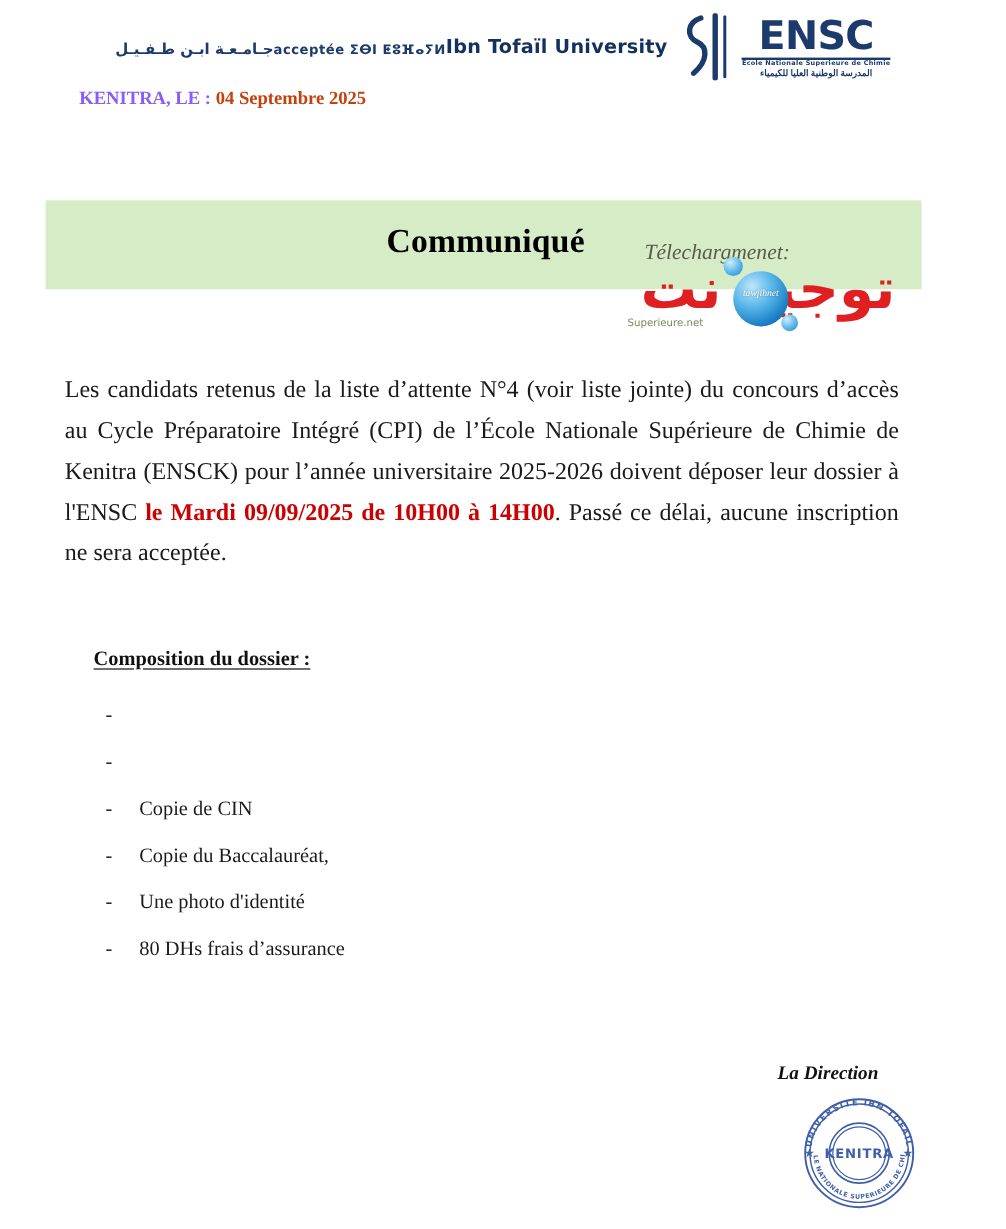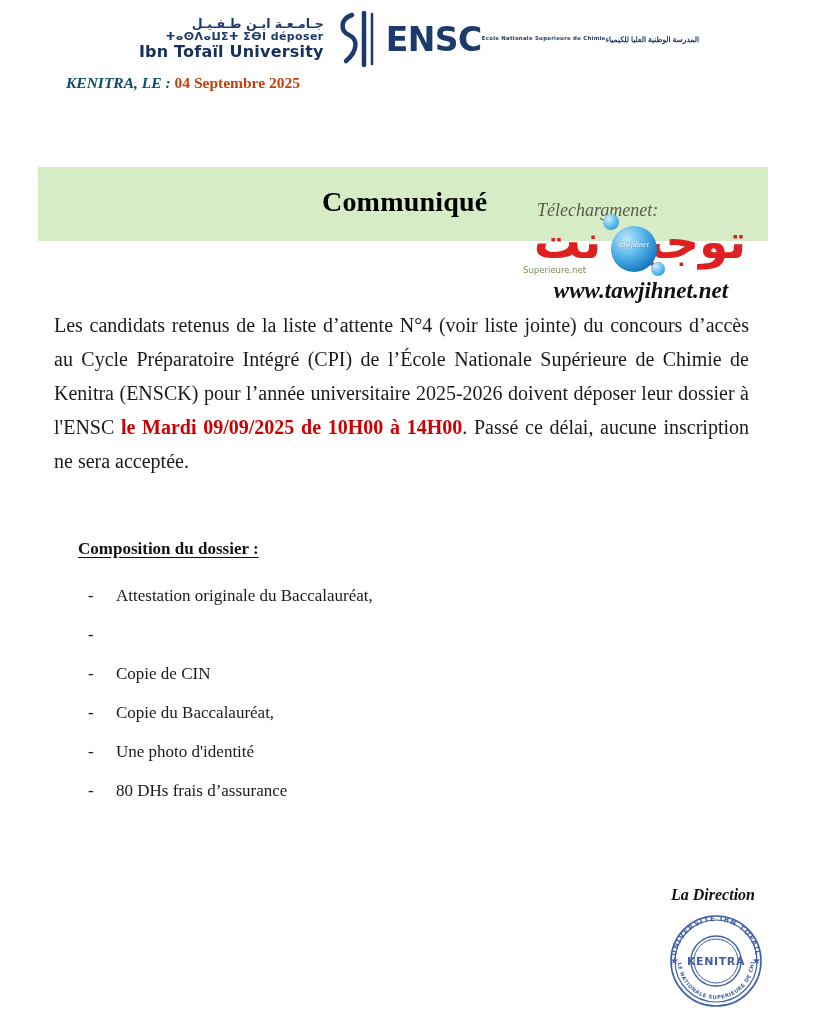--- a/index.html
+++ b/index.html
@@ -22,21 +22,21 @@
     top: 8px;
     left: 0;
     width: 838px;
     height: 62px;
     display: flex;
     align-items: center;
     justify-content: center;
   }
   .uni-logo {
     display: flex;
-    flex-direction: column;
+    flex-direction: row;
     align-items: flex-end;
     justify-content: center;
     line-height: 1.12;
     color: #1c3a6b;
     font-family: "DejaVu Sans", sans-serif;
   }
   .uni-arabic {
     font-size: 12.5px;
     letter-spacing: 1.2px;
     direction: rtl;
@@ -56,21 +56,21 @@
     color: #14305c;
   }
   .logo-divider {
     width: 46px;
     height: 56px;
     margin: 0 6px 0 10px;
     position: relative;
   }
   .ensc-logo {
     display: flex;
-    flex-direction: row;
+    flex-direction: column;
     align-items: center;
     justify-content: flex-end;
     line-height: 1;
   }
   .ensc-word {
     font-family: "DejaVu Sans", sans-serif;
     font-size: 33px;
     font-weight: 700;
     letter-spacing: -0.5px;
     color: #1c3a6b;
@@ -101,21 +101,21 @@
 
   
   .dateline {
     position: absolute;
     top: 74px;
     left: 66px;
     font-size: 15.5px;
     font-weight: 700;
     white-space: nowrap;
   }
-  .dateline .city { color: #0c4a6e; font-style: italic; }
+  .dateline .city { color: #8b5cf6; }
   .dateline .date { color: #c2410c; }
 
   
   .banner {
     position: absolute;
     top: 167px;
     left: 38px;
     width: 730px;
     height: 74px;
     background: #d5ecc6;
@@ -275,21 +275,20 @@
     flex: 0 0 28px;
     color: #1a1a1a;
   }
 
   
   .signature {
     position: absolute;
     top: 886px;
     left: 648px;
     width: 130px;
-    text-align: center;
     font-size: 16px;
     font-weight: 700;
     font-style: italic;
     color: #111111;
   }
 
   
   .stamp {
     position: absolute;
     top: 905px;
@@ -299,21 +298,21 @@
   }
   .stamp svg { display: block; }
 </style>
 </head>
 <body>
 
 <div class="header">
 
   <div class="uni-logo">
     <div class="uni-arabic">جـامـعـة ابـن طـفـيـل</div>
-    <div class="uni-tifinagh">ⵜⴰⵙⴷⴰⵡⵉⵜ ⵉⴱⵏ déposer</div>
+    <div class="uni-tifinagh">acceptée ⵉⴱⵏ ⵟⵓⴼⴰⵢⵍ</div>
     <div class="uni-latin">Ibn Tofaïl University</div>
   </div>
 
   <div class="logo-divider">
     <svg width="46" height="56" viewBox="0 0 46 56">
       <path d="M18 4 C6 8, 6 20, 15 24 C24 28, 24 40, 12 50" stroke="#1c3a6b" stroke-width="4.5" fill="none" stroke-linecap="round"></path>
       <path d="M30 2 L30 54" stroke="#1c3a6b" stroke-width="4.5" stroke-linecap="round"></path>
       <path d="M38 3 L38 53" stroke="#1c3a6b" stroke-width="2.5" stroke-linecap="round"></path>
     </svg>
   </div>
@@ -336,33 +335,31 @@
 <div class="banner-title">Communiqué</div>
 
 <div class="watermark">
   <div class="wm-telecharg">Télechargmenet:</div>
   <div class="wm-arabic">توجيه نت</div>
   <div class="wm-bubble-a"></div>
   <div class="wm-sphere"></div>
   <div class="wm-sphere-label">tawjihnet</div>
   <div class="wm-bubble-b"></div>
   <div class="wm-smalltext">Superieure.net</div>
-  <div class="wm-url">www.tawjihnet.net</div>
 </div>
 
 <div class="body-para">
   <span>Les candidats retenus de la liste d’attente N°4 (voir liste jointe) du concours d’accès au Cycle Préparatoire Intégré (CPI) de l’École Nationale Supérieure de Chimie de Kenitra (ENSCK) pour l’année universitaire 2025-2026 doivent déposer leur dossier à l'ENSC </span><span class="hl-red">le Mardi 09/09/2025 de 10H00 à 14H00</span><span>. Passé ce délai, aucune inscription ne sera acceptée.</span>
 </div>
 
 <div class="section-heading">Composition du dossier :</div>
 
 <div class="doc-list">
   <div class="doc-list-item">
     <span class="doc-dash">-</span>
-    <span>Attestation originale du Baccalauréat,</span>
   </div>
   <div class="doc-list-item">
     <span class="doc-dash">-</span>
   </div>
   <div class="doc-list-item">
     <span class="doc-dash">-</span>
     <span>Copie de CIN</span>
   </div>
   <div class="doc-list-item">
     <span class="doc-dash">-</span>

